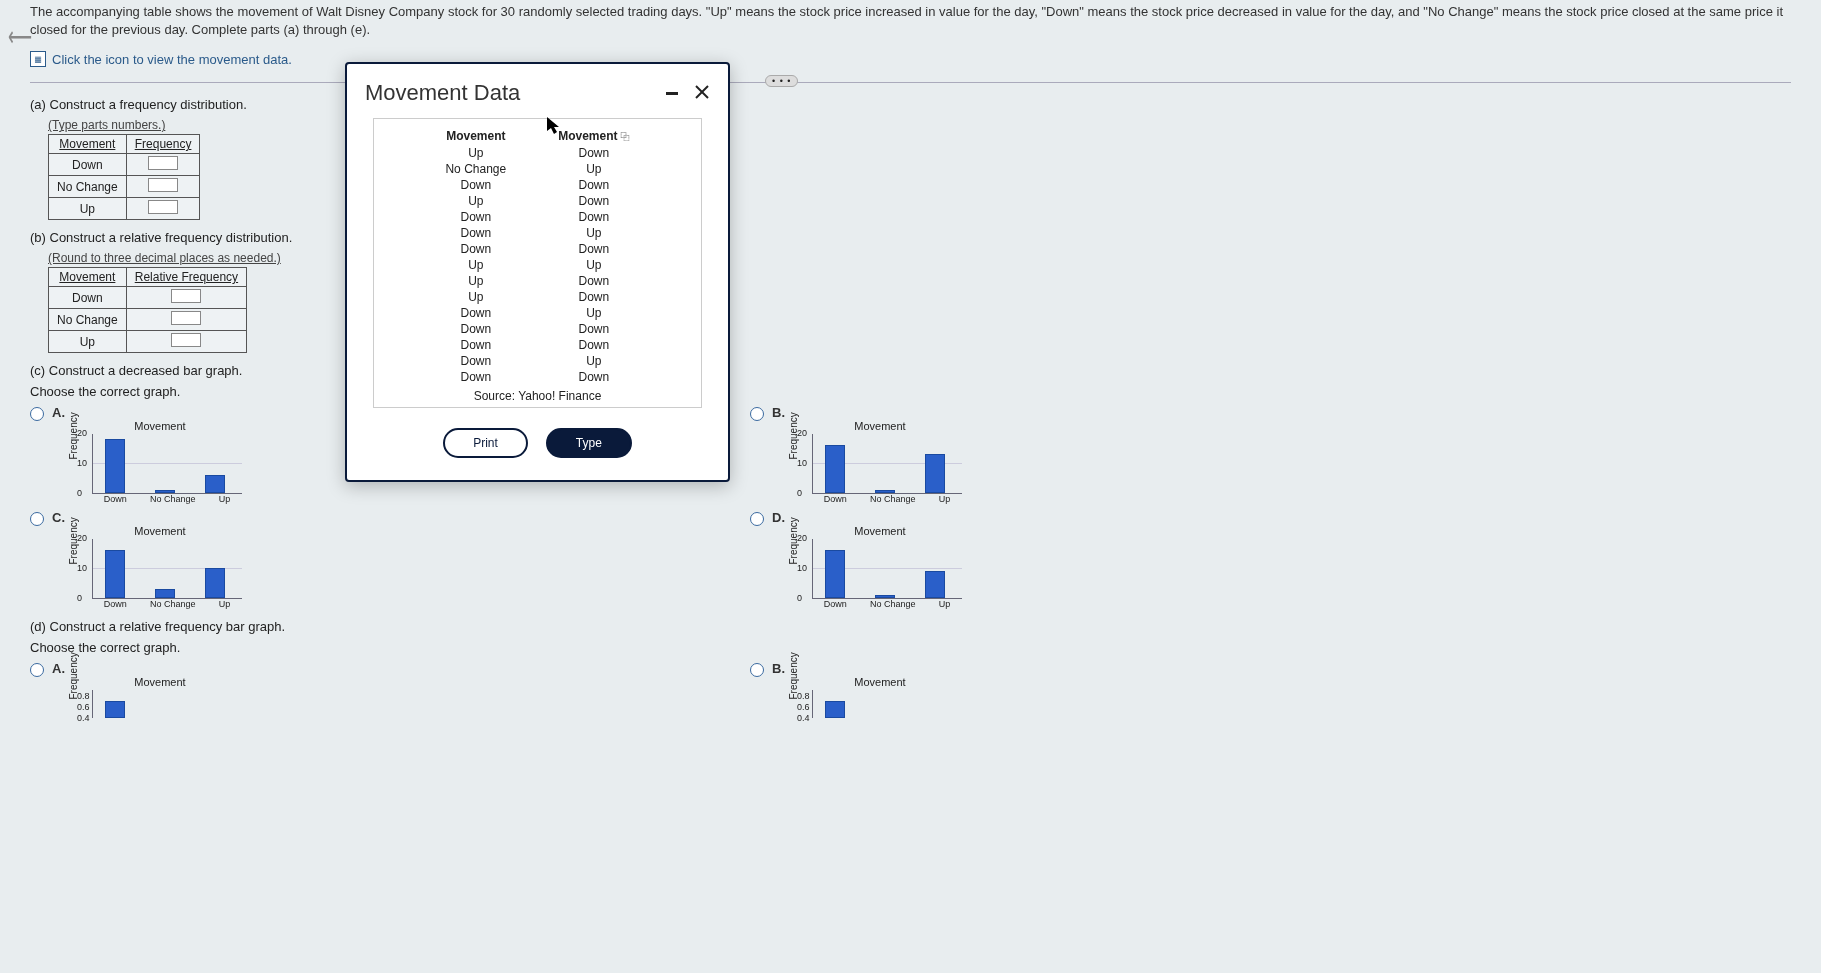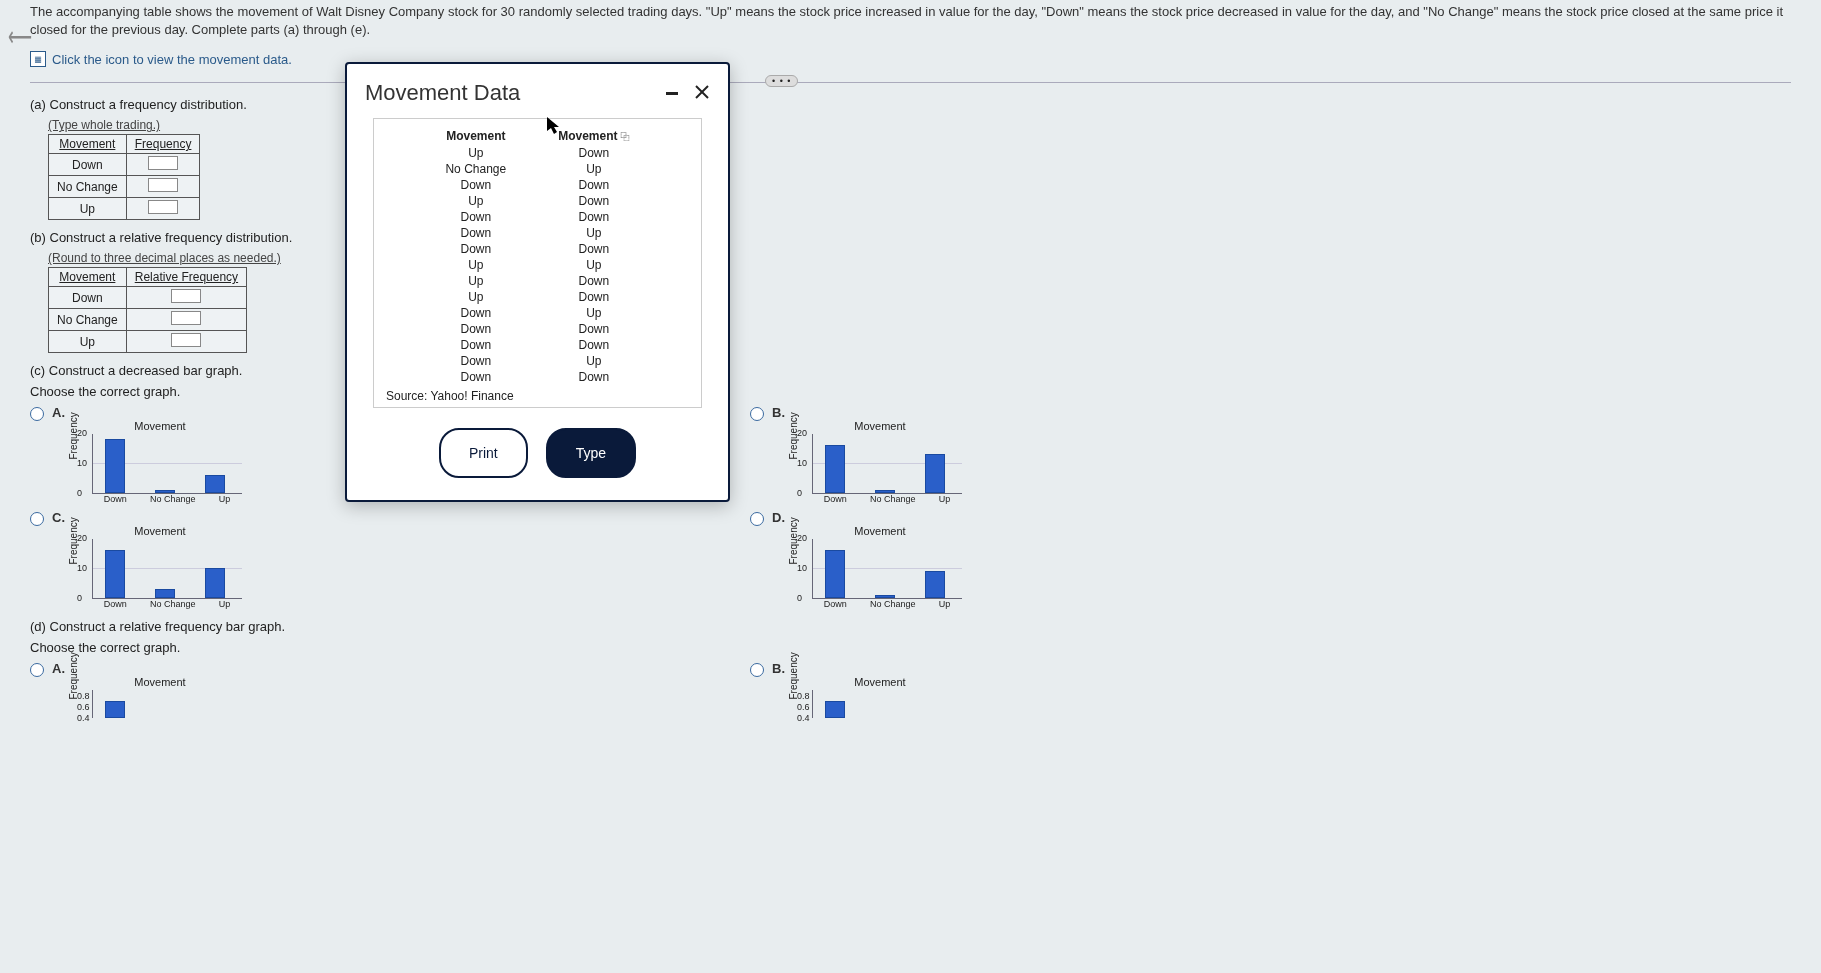--- a/index.html
+++ b/index.html
@@ -68,24 +68,24 @@
     padding: 16px 18px 22px;
   }
   .dialog-header { display:flex; justify-content:space-between; align-items:center; margin-bottom:12px; }
   .dialog-title { font-size:22px; color:#333; font-weight:500; }
   .dialog-controls { display:flex; gap:16px; align-items:center; }
   .minimize-icon { width:12px; height:3px; background:#222; }
   .close-icon svg { width:16px; height:16px; }
   .data-table { margin:4px auto; }
   .data-table th { padding:2px 26px; font-weight:bold; border:none; text-align:center; }
   .data-table td { padding:1px 26px; border:none; text-align:center; font-size:12px; }
-  .source-line { text-align:left; font-size:12px; margin-top:2px; }
+  .source-line { text-align:center; font-size:12px; margin-top:2px; }
   .data-box { border:1px solid #ccc; padding:4px 12px; margin:0 8px; }
   .dialog-buttons { display:flex; gap:18px; justify-content:center; margin-top:20px; }
-  .btn { padding:15px 28px; border-radius:20px; font-size:14px; cursor:pointer; }
+  .btn { padding:6px 28px; border-radius:20px; font-size:12px; cursor:pointer; }
   .btn-print { background:#fff; border:2px solid #0a1a3a; color:#0a1a3a; }
   .btn-done { background:#0a1a3a; border:2px solid #0a1a3a; color:#fff; }
 
   .cursor-arrow { position:absolute; left:547px; top:117px; }
 
   .th-copy-icon { font-size:9px; margin-left:3px; color:#888; }
 
   .left-edge { position:absolute; left:0; top:20px; font-size:28px; color:#888; transform:scaleX(.6); }
 </style>
 </head>
@@ -100,21 +100,21 @@
   <div class="data-link-row">
     <span class="table-icon">▦</span>
     <span>Click the icon to view the movement data.</span>
   </div>
 
   <div class="hr-line">
     <span class="more-badge">• • •</span>
   </div>
 
   <div class="section-prompt">(a) Construct a frequency distribution.</div>
-  <div class="sub-hint">(Type whole trading.)</div>
+  <div class="sub-hint">(Type parts numbers.)</div>
   <table class="freq-table">
     <tbody>
         <tr>
       <th>Movement</th>
       <th>Frequency</th>
     </tr>
     <tr>
           <td>Down</td>
           <td><span class="input-cell"></span></td>
         </tr>

